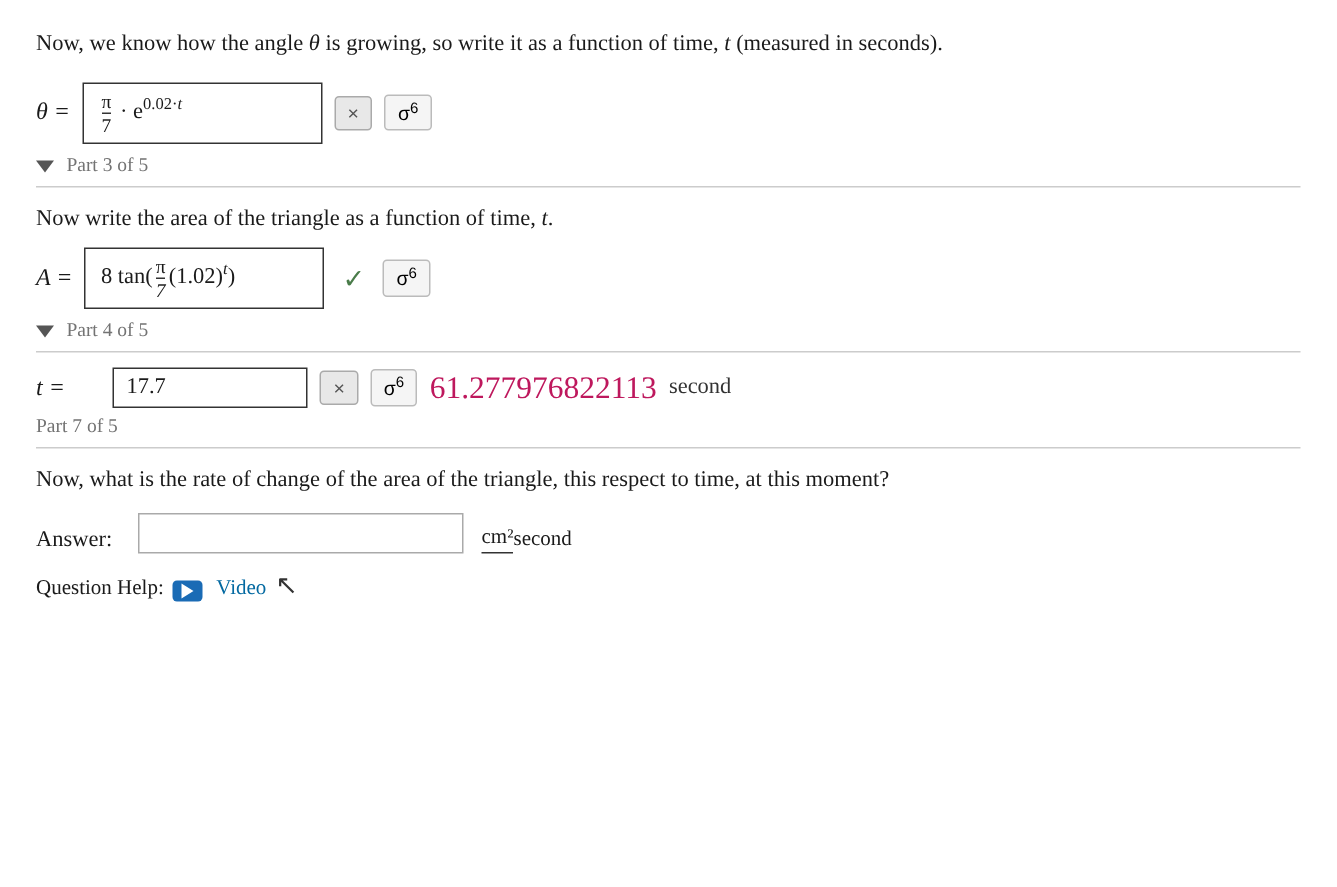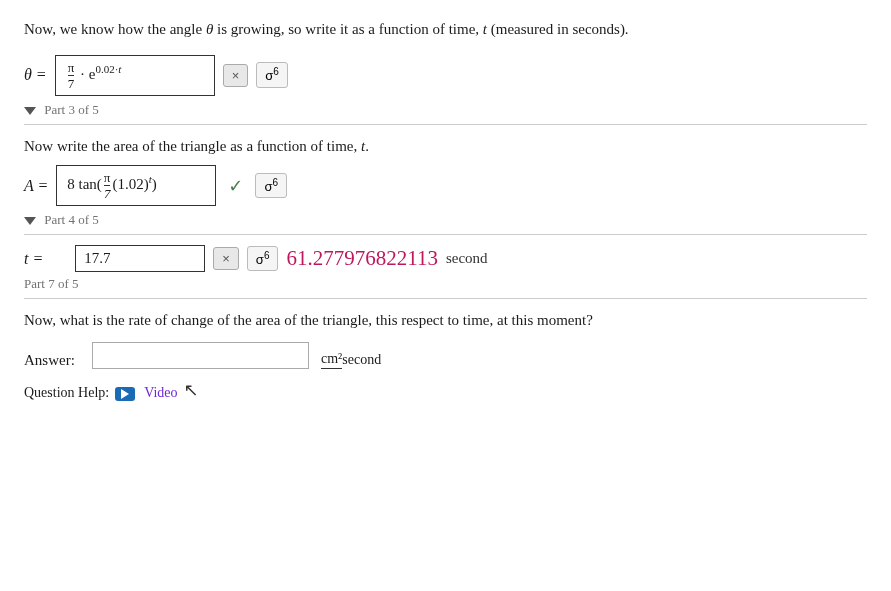--- a/index.html
+++ b/index.html
@@ -180,21 +180,21 @@
 
     .question-help {
       font-size: 14px;
       margin-top: 10px;
       display: flex;
       align-items: flex-end;
       gap: 6px;
     }
 
     .video-link {
-      color: #6d28d9;
+      color: #0369a1;
       text-decoration: none;
       font-size: 14px;
       cursor: pointer;
     }
 
     .video-icon {
       display: inline-flex;
       align-items: center;
       justify-content: center;
       width: 20px;

